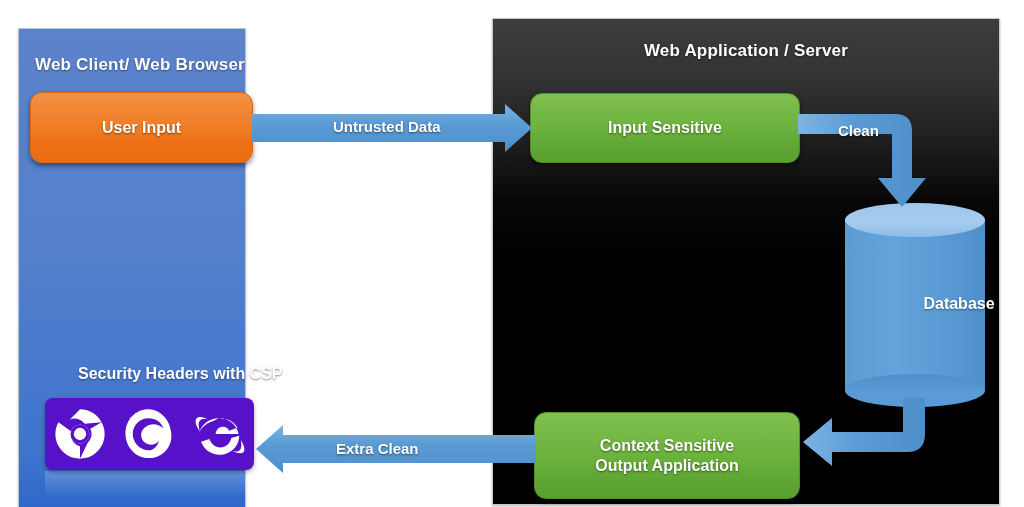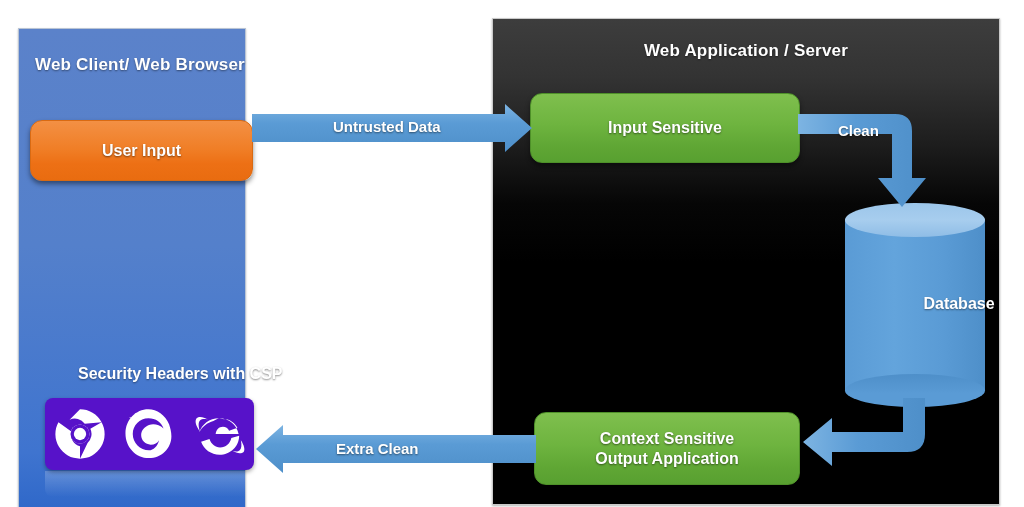--- a/index.html
+++ b/index.html
@@ -76,40 +76,39 @@
     line-height: 1.22;
     text-shadow: 0 1px 2px rgba(0,0,0,0.5);
     box-shadow: 0 3px 5px rgba(0,0,0,0.45);
     z-index: 5;
   }
 
   .node-orange {
     left: 30px;
     top: 92px;
     width: 223px;
-    height: 61px;
+    height: 71px;
     background: linear-gradient(180deg, #f39044 0%, #f07e26 48%, #ed7015 72%, #e96c10 100%);
     border: 1px solid #d96a12;
-    margin-top: 28px;
   }
 
   .node-green-top {
     left: 530px;
     top: 93px;
     width: 270px;
     height: 70px;
     background: linear-gradient(180deg, #7fbf4e 0%, #6eb43f 45%, #5fa634 78%, #58a030 100%);
     border: 1px solid #4e9029;
   }
 
   .node-green-bottom {
     left: 534px;
     top: 412px;
     width: 266px;
-    height: 73px;
+    height: 87px;
     background: linear-gradient(180deg, #7fbf4e 0%, #6eb43f 45%, #5fa634 78%, #58a030 100%);
     border: 1px solid #4e9029;
   }
 
   .node-line { display: block; }
 
   
   .db {
     position: absolute;
     left: 845px;

